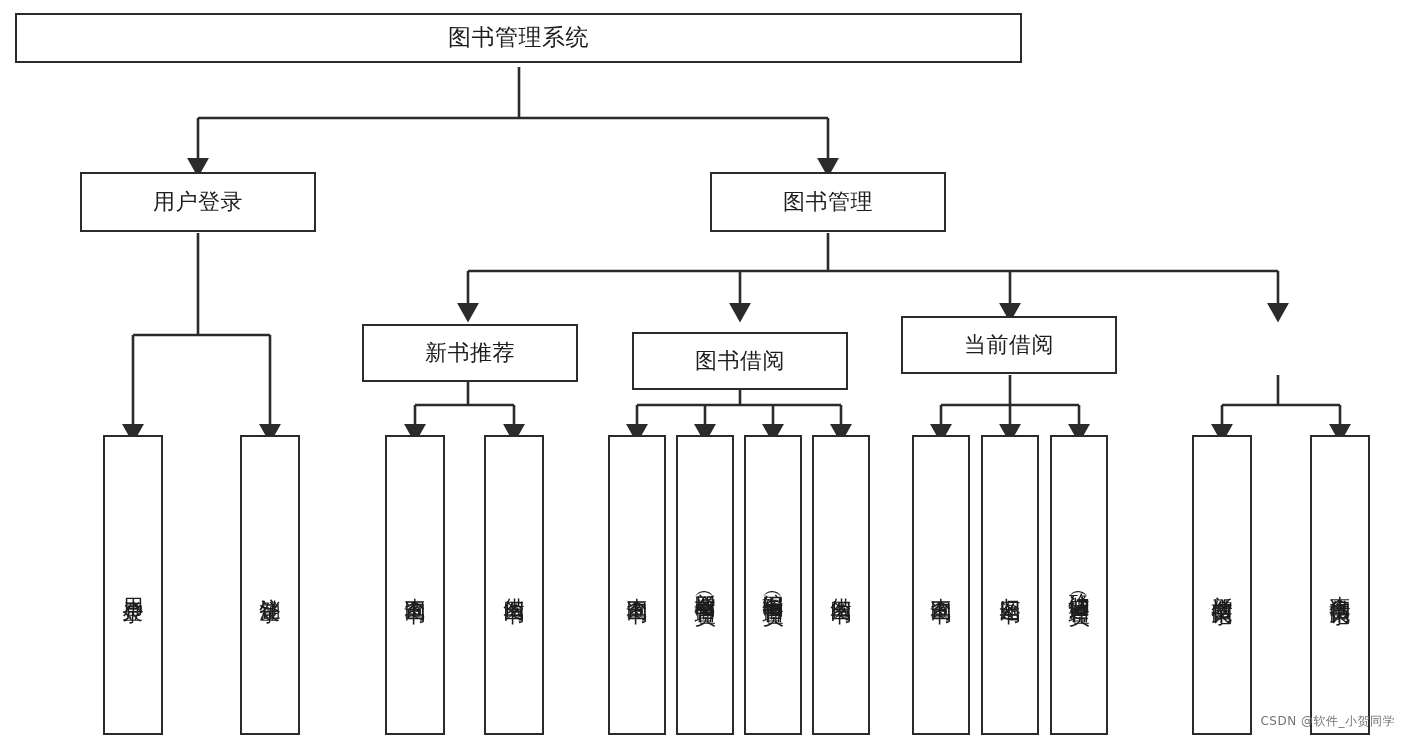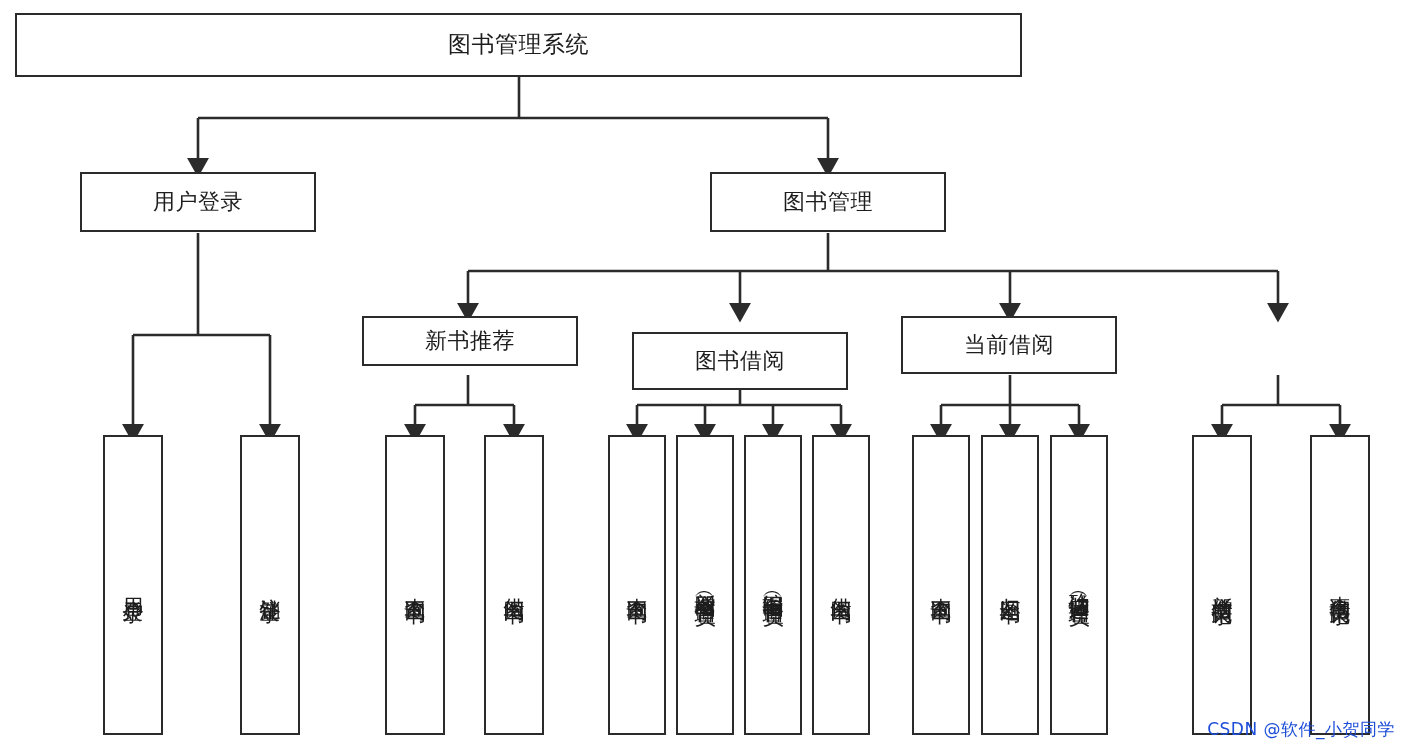--- a/index.html
+++ b/index.html
@@ -61,23 +61,23 @@
     writing-mode: vertical-rl;
     text-orientation: upright;
     font-size: 21px;
     line-height: 1.05;
     letter-spacing: 2px;
     white-space: nowrap;
   }
   .watermark {
     position: absolute;
     right: 10px;
-    bottom: 6px;
-    font-size: 17px;
-    color: #1d4ed8;
+    bottom: 17px;
+    font-size: 12px;
+    color: #737373;
     white-space: nowrap;
     letter-spacing: 0.5px;
   }
 </style>
 </head>
 <body>
 
 <div id="canvas">
 
   <svg class="wires" viewBox="0 0 1405 747" xmlns="http://www.w3.org/2000/svg">
@@ -125,32 +125,32 @@
       <path d="M1010,405 L1010,428" marker-end="url(#arrow)"></path>
       <path d="M1079,405 L1079,428" marker-end="url(#arrow)"></path>
 
       <path d="M1278,375 L1278,405"></path>
       <path d="M1222,405 L1340,405"></path>
       <path d="M1222,405 L1222,428" marker-end="url(#arrow)"></path>
       <path d="M1340,405 L1340,428" marker-end="url(#arrow)"></path>
     </g>
   </svg>
 
-  <div class="node h root" style="left:15px; top:13px; width:1007px; height:64px;">
+  <div class="node h root" style="left:15px; top:13px; width:1007px; height:50px;">
     <span class="node-label">图书管理系统</span>
   </div>
 
   <div class="node h" style="left:80px; top:172px; width:236px; height:60px;">
     <span class="node-label">用户登录</span>
   </div>
   <div class="node h" style="left:710px; top:172px; width:236px; height:60px;text-align:right;">
     <span class="node-label">图书管理</span>
   </div>
 
-  <div class="node h" style="left:362px; top:316px; width:216px; height:50px;">
+  <div class="node h" style="left:362px; top:324px; width:216px; height:58px;">
     <span class="node-label">新书推荐</span>
   </div>
   <div class="node h" style="left:632px; top:332px; width:216px; height:58px;">
     <span class="node-label">图书借阅</span>
   </div>
   <div class="node h" style="left:901px; top:316px; width:216px; height:58px;">
     <span class="node-label">当前借阅</span>
   </div>
 
   <div class="node v" style="left:103px; top:435px; width:60px; height:300px;">

